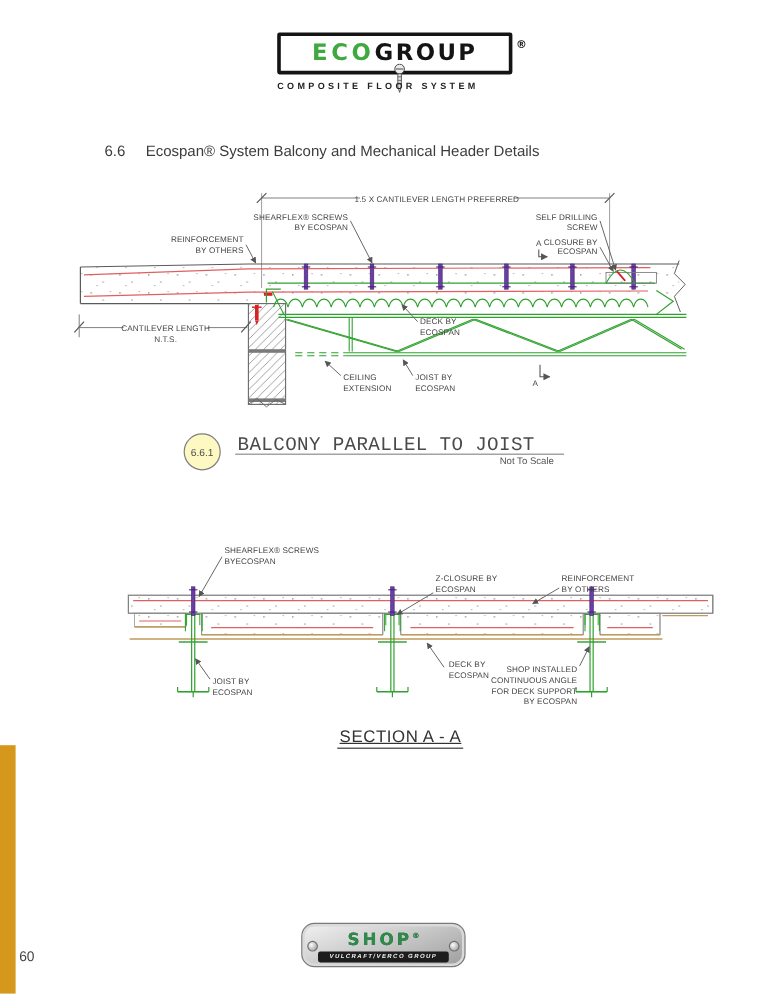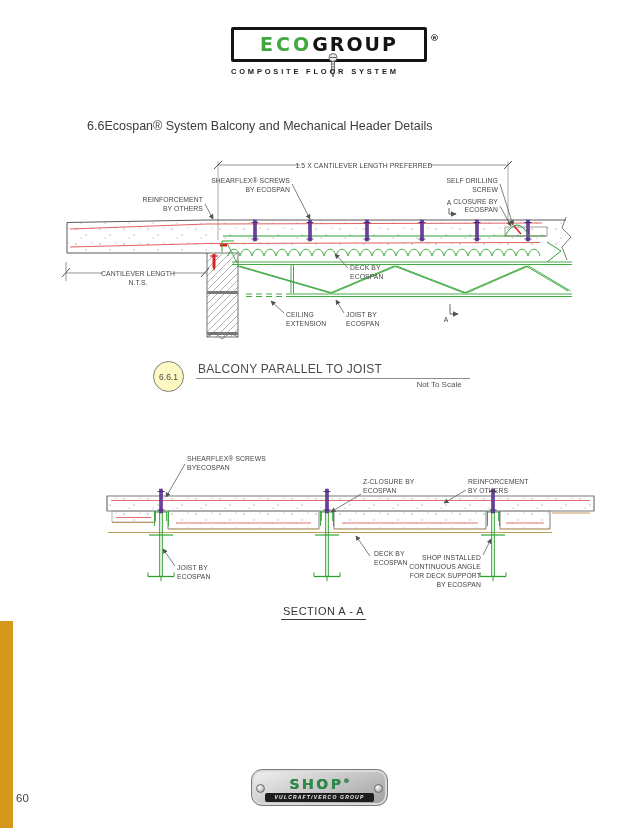--- a/index.html
+++ b/index.html
@@ -16,37 +16,37 @@
   }
   .logo-eco{color:#3fa83f;letter-spacing:3px;}
   .logo-span{color:#141414;letter-spacing:2px;}
   .logo-reg{position:absolute;right:-12px;top:-3px;font-size:9px;color:#141414;font-weight:700;}
   .logo-screw{position:absolute;left:96px;top:26px;}
   .logo-tagline{
     position:absolute;left:0;top:40px;width:177px;
     font-size:7.5px;font-weight:bold;letter-spacing:2.8px;color:#222;white-space:nowrap;
   }
   
-  .heading{position:absolute;left:87px;top:119px;display:flex;
+  .heading{position:absolute;left:87px;top:119px;display:flex;gap:17px;
     font-size:12.5px;color:#3c3c3c;}
   
   svg.cadsheet{position:absolute;left:0;top:0;}
   svg .cad{font-family:"Liberation Sans", sans-serif;font-size:6.8px;fill:#444;letter-spacing:.1px;}
   
   .callout-circle{
     position:absolute;left:153px;top:361px;width:31px;height:31px;border-radius:50%;
     border:1.4px solid #7e7e7e;display:flex;align-items:center;justify-content:center;
     font-size:8.5px;color:#4a4a4a;background:#fef9c3;box-sizing:border-box;text-align:right;
   }
-  .callout-title{position:absolute;left:198px;top:362px;font-size:12px;color:#4a4a4a;letter-spacing:.3px;}
+  .callout-title{position:absolute;left:198px;top:362px;font-size:16px;color:#4a4a4a;letter-spacing:.3px;font-family:Liberation Mono, monospace;}
   .callout-rule{position:absolute;left:196px;top:378px;width:274px;border-top:1.1px solid #8d8d8d;}
   .callout-scale{position:absolute;left:408px;top:380px;width:62px;text-align:center;font-size:8px;color:#555;}
   .section-title{
-    position:absolute;left:281px;top:605px;font-size:11px;color:#333;letter-spacing:.5px;
-    border-bottom:1.1px solid #3a3a3a;padding:0 2px 2px 2px;
+    position:absolute;left:281px;top:605px;font-size:14px;color:#333;letter-spacing:.5px;
+    border-bottom:1.1px solid #3a3a3a;padding:0 2px 2px 2px;text-decoration:underline;
   }
   
   .badge{
     position:absolute;left:251px;top:769px;width:137px;height:37px;border-radius:11px;
     background:linear-gradient(160deg,#f2f2f2,#cccccc 45%,#9e9e9e);
     border:1px solid #7a7a7a;box-shadow:inset 0 0 0 2px #dadada;box-sizing:border-box;
   }
   .badge-brand{
     margin-top:3px;text-align:center;font-size:14px;font-weight:bold;color:#2e8b4a;
     letter-spacing:2.5px;font-family:"DejaVu Sans", sans-serif;text-shadow:0 0 .5px #14502a;

